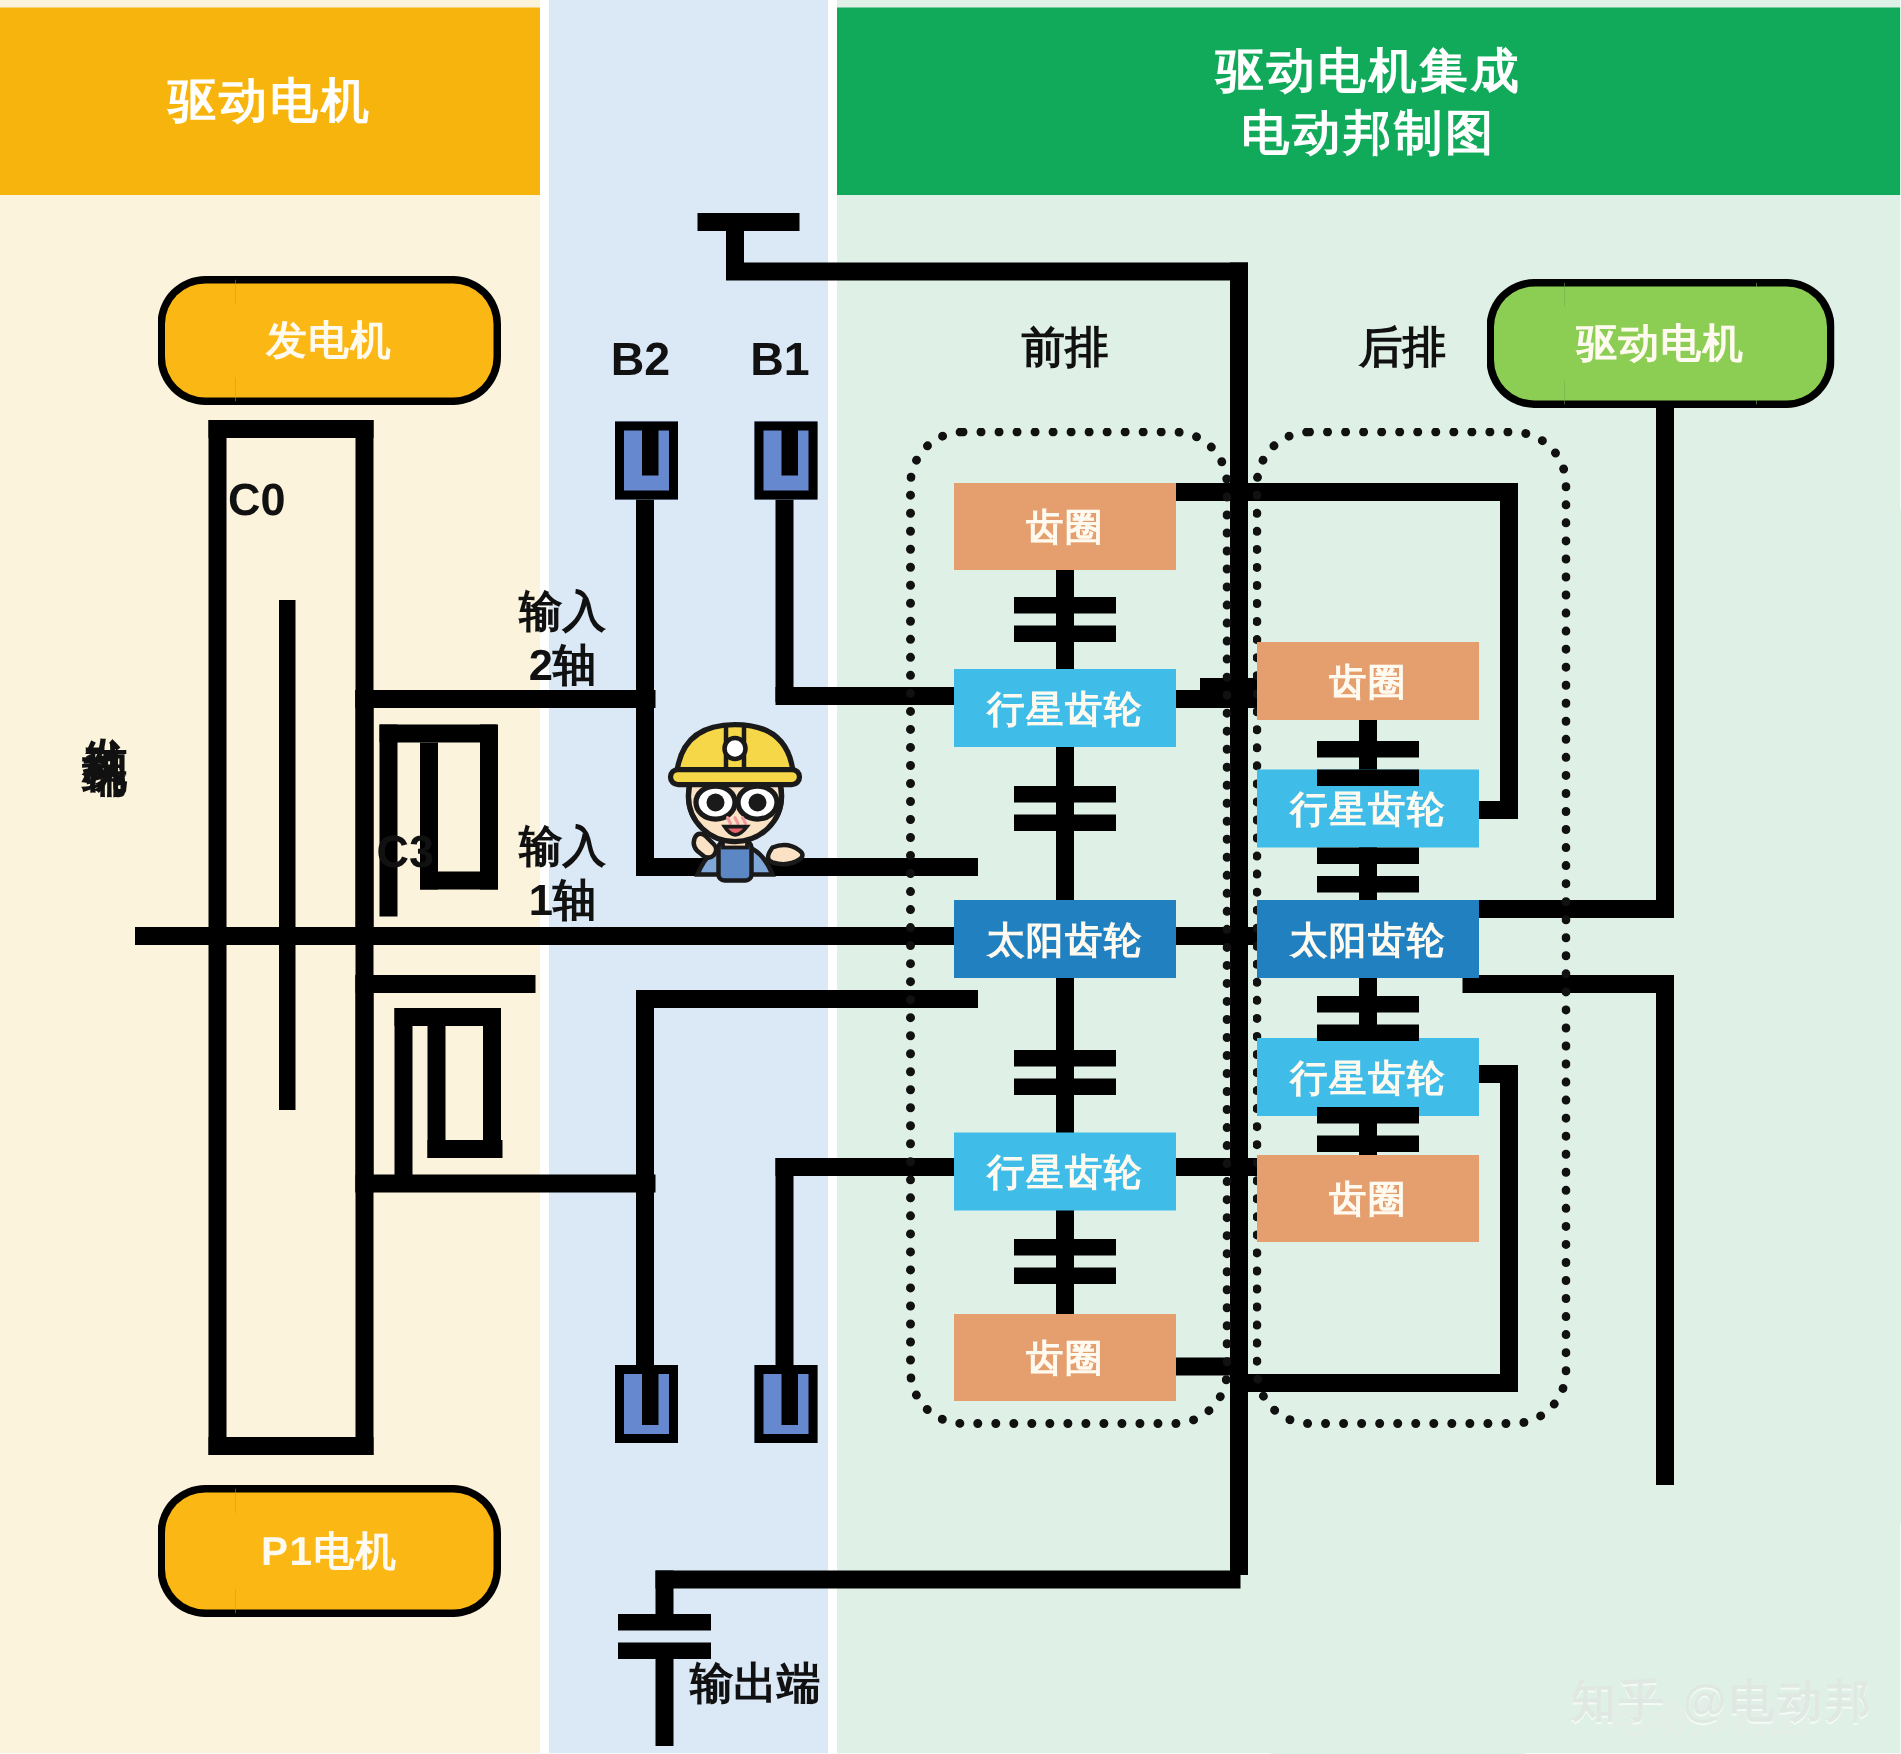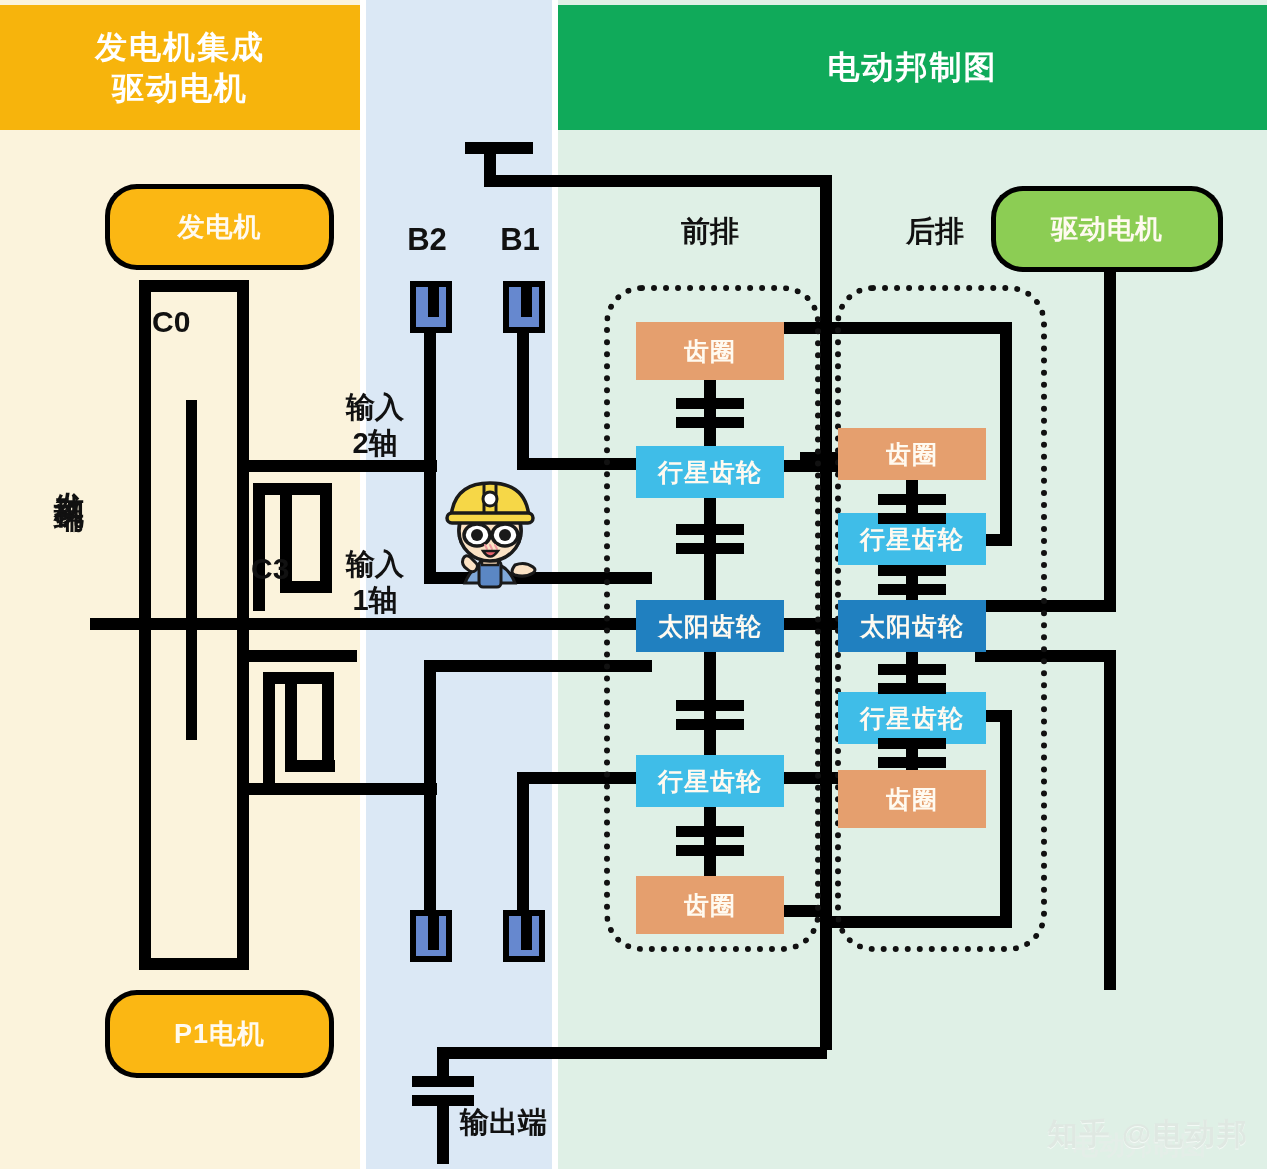--- a/index.html
+++ b/index.html
@@ -76,42 +76,42 @@
 </head>
 <body>
 
 <div id="stage">
 
   <div class="col" id="col-gen"></div>
   <div class="col" id="col-brk"></div>
   <div class="col" id="col-drv"></div>
 
   <div class="hdr" id="hdr-gen">
-    <span>发电机集成</span>
     <span>驱动电机</span>
   </div>
   <div class="hdr" id="hdr-drv">
+    <span>驱动电机集成</span>
     <span>电动邦制图</span>
   </div>
 
   <div class="dgroup" style="left:604px;top:285px;width:205px;height:655px;"></div>
   <div class="dgroup" style="left:835px;top:285px;width:200px;height:655px;"></div>
 
   <div class="lbl ctr" style="left:650px;top:212px;width:120px;font-size:29px;font-family:Liberation Mono, monospace;">前排</div>
   <div class="lbl ctr" style="left:875px;top:212px;width:120px;font-size:29px;">后排</div>
 
   <div class="ln" style="left:90px;top:618px;width:560px;height:12px;"></div>
 
   <div class="ln" style="left:139px;top:280px;width:12px;height:690px;"></div>
   <div class="ln" style="left:139px;top:280px;width:110px;height:12px;"></div>
   <div class="ln" style="left:237px;top:280px;width:12px;height:690px;"></div>
   <div class="ln" style="left:139px;top:958px;width:110px;height:12px;"></div>
 
   <div class="ln" style="left:186px;top:400px;width:11px;height:340px;"></div>
-  <div class="lbl" style="left:152px;top:305px;font-size:30px;">C0</div>
+  <div class="lbl" style="left:152px;top:317px;font-size:30px;">C0</div>
 
   <div class="ln" style="left:237px;top:460px;width:12px;height:160px;"></div>
   <div class="ln" style="left:237px;top:460px;width:120px;height:12px;"></div>
   <div class="ln" style="left:253px;top:483px;width:12px;height:128px;"></div>
   <div class="ln" style="left:253px;top:483px;width:78px;height:12px;"></div>
   <div class="ln" style="left:280px;top:495px;width:12px;height:98px;"></div>
   <div class="ln" style="left:280px;top:581px;width:52px;height:12px;"></div>
   <div class="ln" style="left:320px;top:483px;width:12px;height:110px;"></div>
   <div class="lbl" style="left:251px;top:552px;font-size:30px;">C3</div>
 

